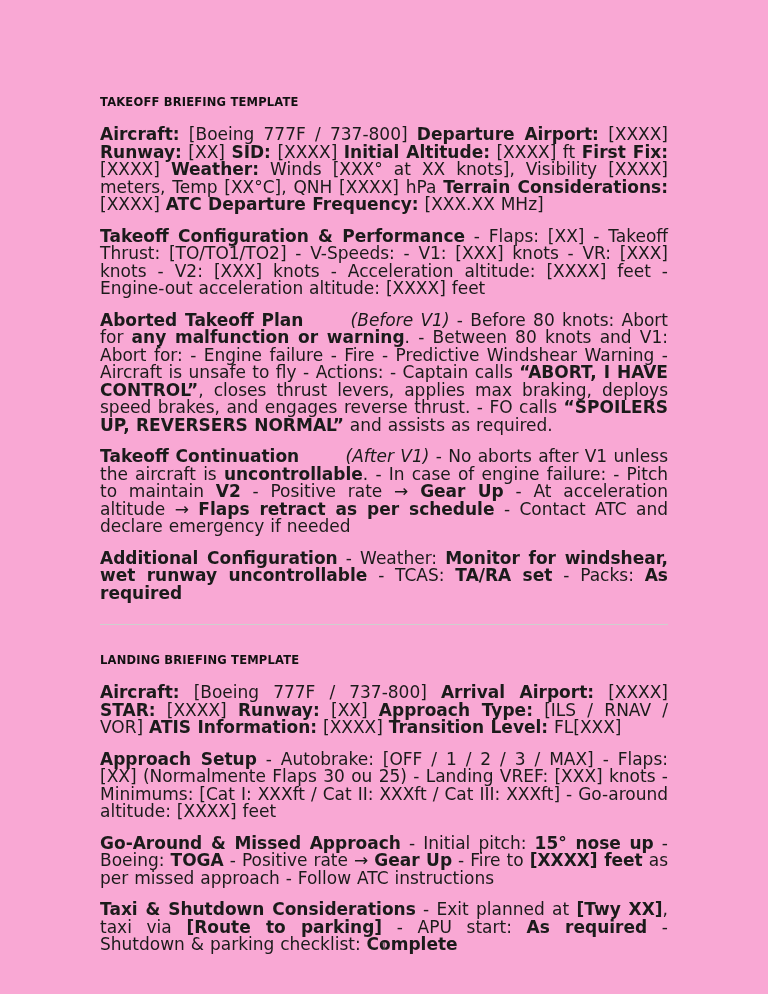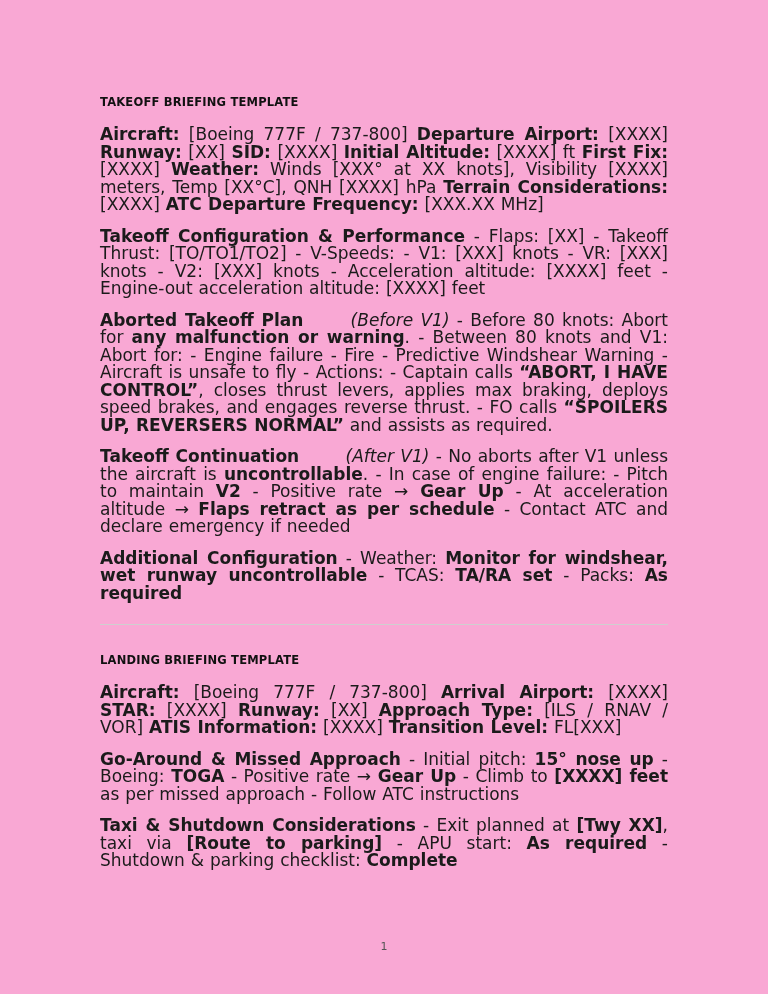--- a/index.html
+++ b/index.html
@@ -71,20 +71,21 @@
         <p class="para"><span class="b">Takeoff Continuation</span><span class="i"> (After V1)</span><span> - No aborts after V1 unless the aircraft is </span><span class="b">uncontrollable</span><span>. - In case of engine failure: - Pitch to maintain </span><span class="b">V2</span><span> - Positive rate → </span><span class="b">Gear Up</span><span> - At acceleration altitude → </span><span class="b">Flaps retract as per schedule</span><span> - Contact ATC and declare emergency if needed</span></p>
         <p class="para"><span class="b">Additional Configuration</span><span> - Weather: </span><span class="b">Monitor for windshear, wet runway uncontrollable</span><span> - TCAS: </span><span class="b">TA/RA set</span><span> - Packs: </span><span class="b">As required</span></p>
       </div>
 
     <hr class="divider">
 
     <h1 class="section-title">LANDING BRIEFING TEMPLATE</h1>
 
     <div class="rich">
         <p class="para"><span class="b">Aircraft:</span><span> [Boeing 777F / 737-800] </span><span class="b">Arrival Airport:</span><span> [XXXX] </span><span class="b">STAR:</span><span> [XXXX] </span><span class="b">Runway:</span><span> [XX] </span><span class="b">Approach Type:</span><span> [ILS / RNAV / VOR] </span><span class="b">ATIS Information:</span><span> [XXXX] </span><span class="b">Transition Level:</span><span> FL[XXX]</span></p>
-        <p class="para"><span class="b">Go-Around &amp; Missed Approach</span><span> - Initial pitch: </span><span class="b">15° nose up</span><span> - Boeing: </span><span class="b">TOGA</span><span> - Positive rate → </span><span class="b">Gear Up</span><span> - Climb to </span><span class="b">[XXXX] feet</span><span> as per missed approach - Follow ATC instructions</span></p>
+        <p class="para"><span class="b">Approach Setup</span><span> - Autobrake: [OFF / 1 / 2 / 3 / MAX] - Flaps: [XX] (Normalmente Flaps 30 ou 25) - Landing VREF: [XXX] knots - Minimums: [Cat I: XXXft / Cat II: XXXft / Cat III: XXXft] - Go-around altitude: [XXXX] feet</span></p>
+        <p class="para"><span class="b">Go-Around &amp; Missed Approach</span><span> - Initial pitch: </span><span class="b">15° nose up</span><span> - Boeing: </span><span class="b">TOGA</span><span> - Positive rate → </span><span class="b">Gear Up</span><span> - Fire to </span><span class="b">[XXXX] feet</span><span> as per missed approach - Follow ATC instructions</span></p>
         <p class="para"><span class="b">Taxi &amp; Shutdown Considerations</span><span> - Exit planned at </span><span class="b">[Twy XX]</span><span>, taxi via </span><span class="b">[Route to parking]</span><span> - APU start: </span><span class="b">As required</span><span> - Shutdown &amp; parking checklist: </span><span class="b">Complete</span></p>
       </div>
 
   </div>
 
   <div class="page-number">1</div>
 </div>
 
 </body></html>

